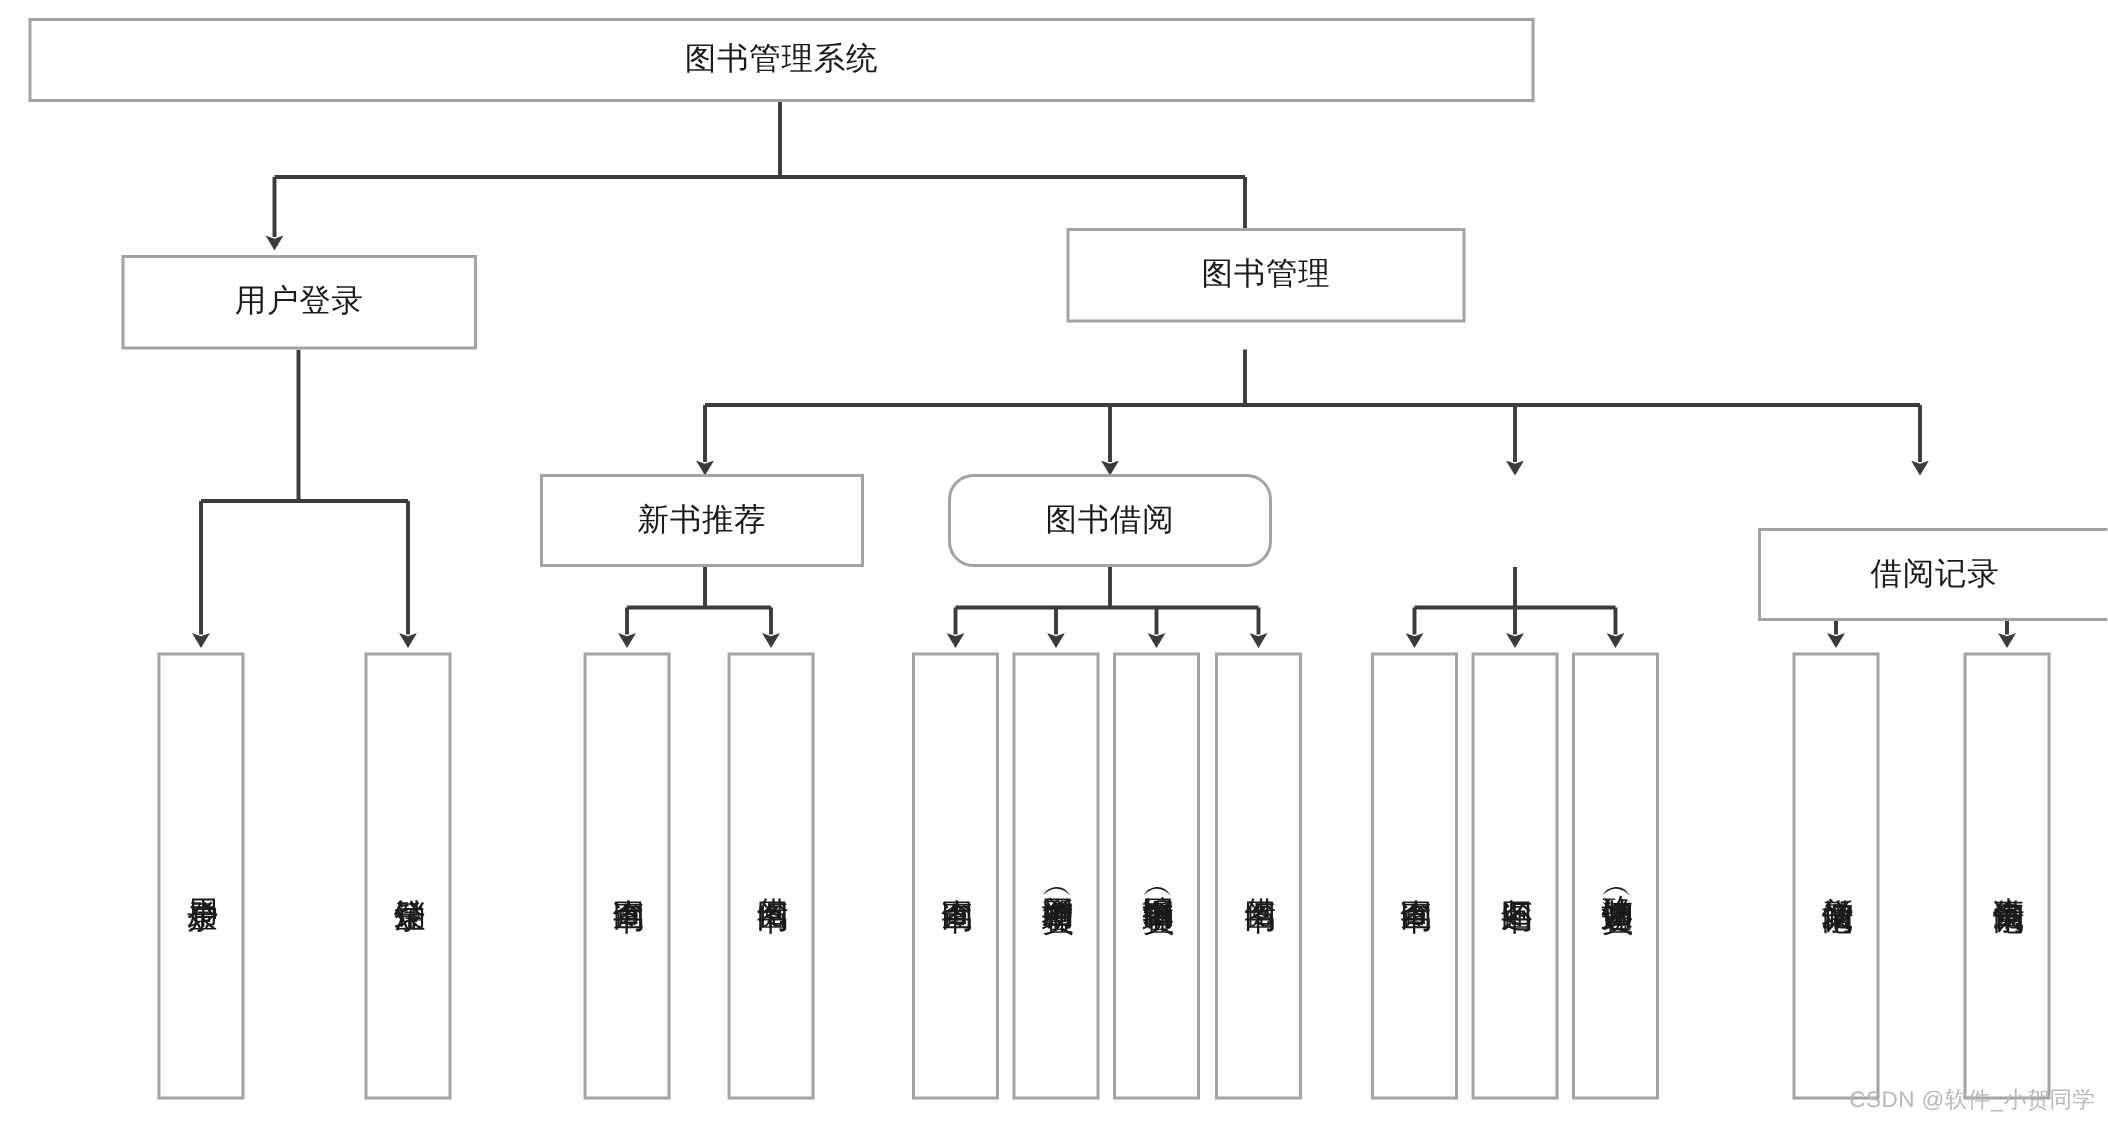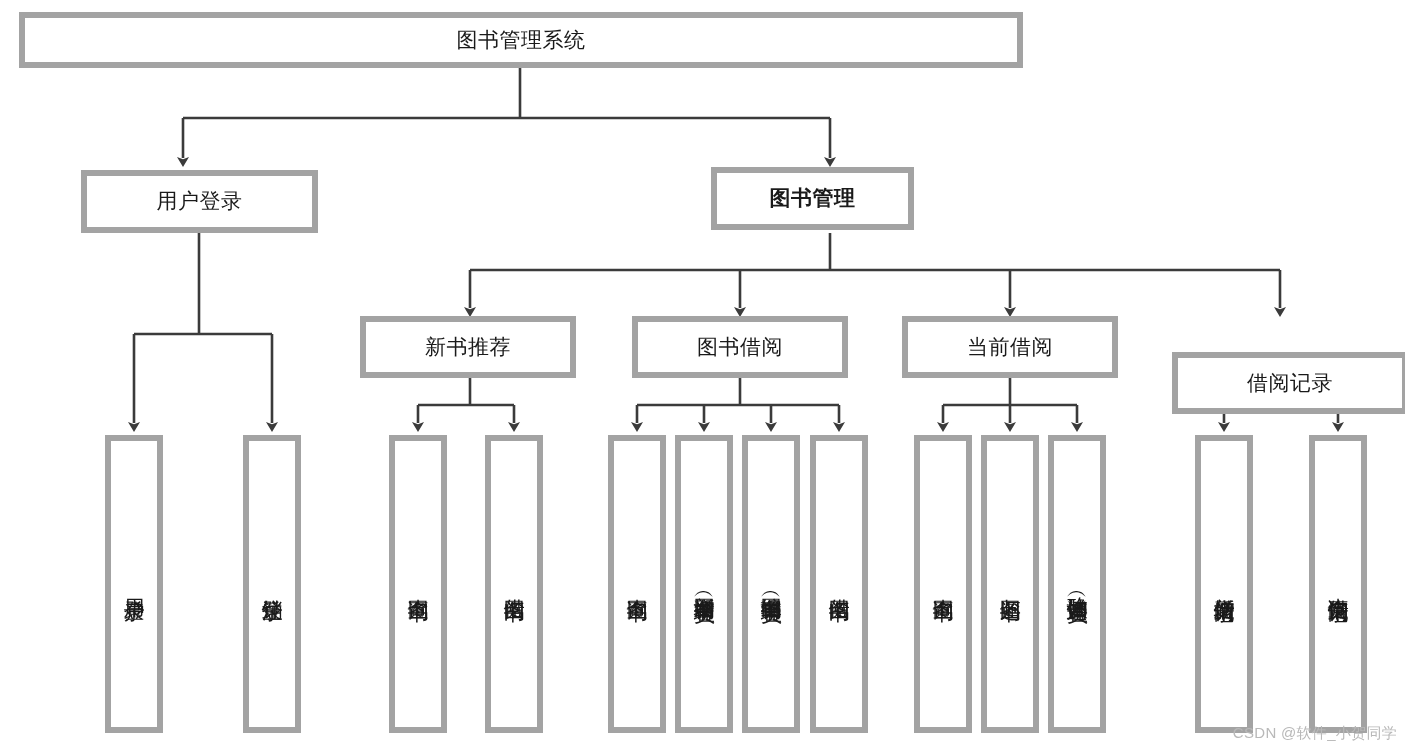--- a/index.html
+++ b/index.html
@@ -22,21 +22,21 @@
     left: 0;
     top: 0;
     width: 1405px;
     height: 747px;
     pointer-events: none;
   }
   .node {
     position: absolute;
     box-sizing: border-box;
     background: #ffffff;
-    border: 6px solid #a3a3a3;
+    border: 2px solid #a3a3a3;
     display: flex;
     align-items: center;
     justify-content: center;
     color: #1a1a1a;
   }
   .node .label {
     text-align: center;
     line-height: 1.18;
     letter-spacing: 0.5px;
   }
@@ -124,32 +124,29 @@
     </g>
   </svg>
 
   <div class="node horiz" style="left:19px; top:12px; width:1004px; height:56px;">
     <span class="label">图书管理系统</span>
   </div>
 
   <div class="node horiz" style="left:81px; top:170px; width:237px; height:63px;">
     <span class="label">用户登录</span>
   </div>
-  <div class="node horiz" style="left:711px; top:167px; width:203px; height:63px;font-weight:bold;">
+  <div class="node horiz" style="left:711px; top:152px; width:266px; height:63px;">
     <span class="label">图书管理</span>
   </div>
 
   <div class="node horiz" style="left:360px; top:316px; width:216px; height:62px;">
     <span class="label">新书推荐</span>
   </div>
-  <div class="node horiz" style="left:632px; top:316px; width:216px; height:62px;">
+  <div class="node horiz" style="left:632px; top:316px; width:216px; height:62px;border-radius:17px;">
     <span class="label">图书借阅</span>
-  </div>
-  <div class="node horiz" style="left:902px; top:316px; width:216px; height:62px;">
-    <span class="label">当前借阅</span>
   </div>
   <div class="node horiz" style="left:1172px; top:316px; width:236px; height:62px;margin-top:36px;">
     <span class="label">借阅记录</span>
   </div>
 
   <div class="node vert" style="left:105px; top:435px; width:58px; height:298px;">
     <span class="label">用户登录</span>
   </div>
   <div class="node vert" style="left:243px; top:435px; width:58px; height:298px;">
     <span class="label">注销登录</span>

